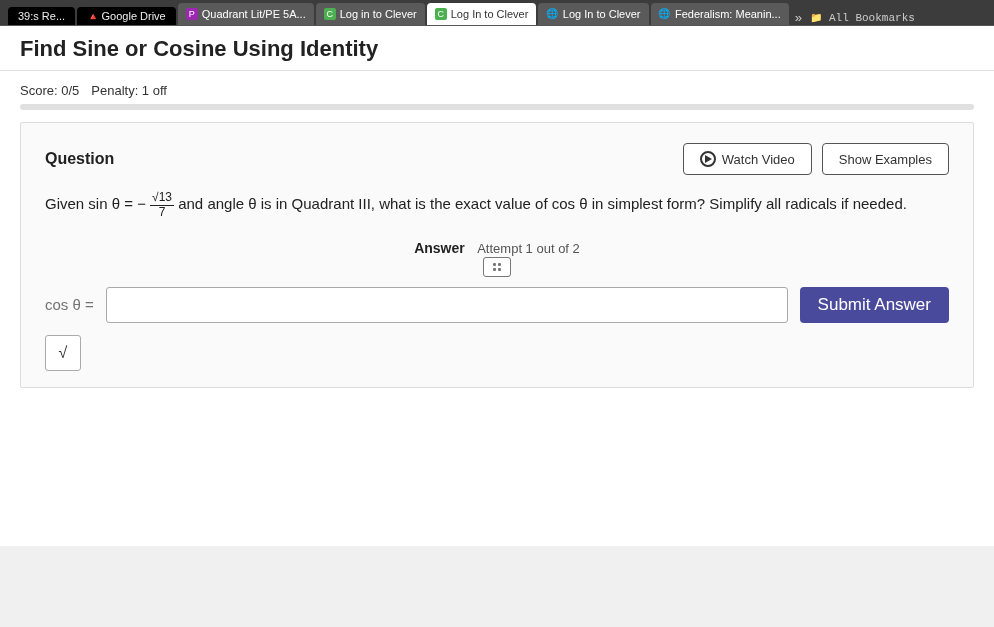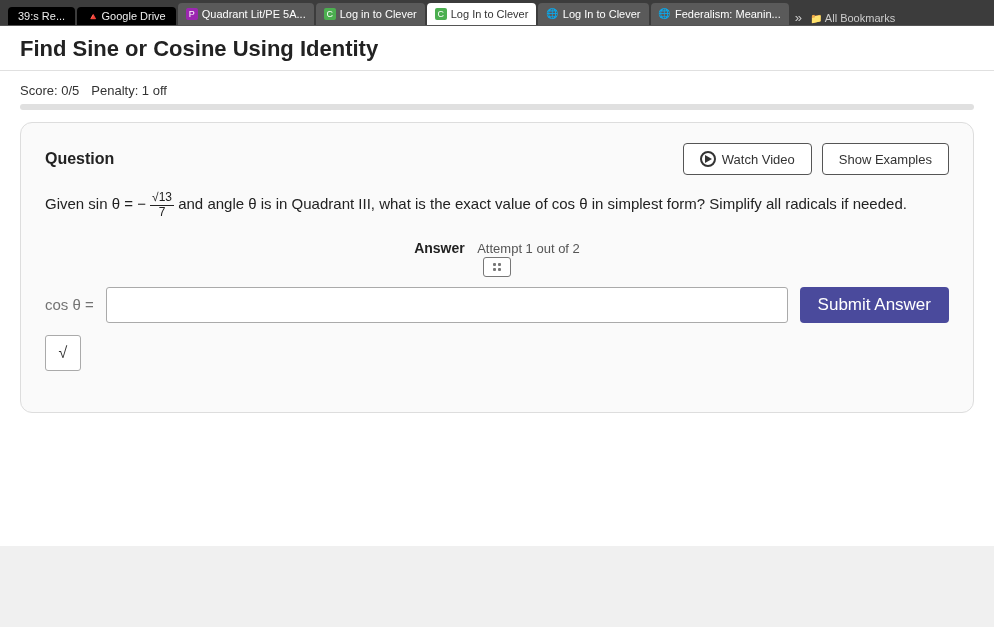--- a/index.html
+++ b/index.html
@@ -77,23 +77,23 @@
     .progress-fill {
       height: 6px;
       background: #4a90d9;
       border-radius: 3px;
       width: 0%;
     }
 
     .question-card {
       margin: 10px 20px;
       border: 1px solid #ddd;
-      border-radius: 12px;
+      border-radius: 2px;
       background: #fafafa;
-      padding: 20px 24px 41px 24px;
+      padding: 20px 24px 16px 24px;
     }
 
     .question-header {
       display: flex;
       align-items: center;
       justify-content: space-between;
       margin-bottom: 16px;
     }
 
     .question-label {
@@ -294,21 +294,21 @@
   <div class="tab-c-icon" style="width:auto; padding:3px 8px; border-radius:4px 4px 0 0; height:22px; display:flex; align-items:center; gap:4px; background:#5a5a5a; color:#fff; font-size:11px;">
     <span style="font-size:10px; color:#aaa;">🌐</span>
     <span>Log In to Clever</span>
   </div>
   <div class="tab-c-icon" style="width:auto; padding:3px 8px; border-radius:4px 4px 0 0; height:22px; display:flex; align-items:center; gap:4px; background:#5a5a5a; color:#fff; font-size:11px;">
     <span style="font-size:10px; color:#aaa;">🌐</span>
     <span>Federalism: Meanin...</span>
   </div>
   <div style="display:flex; align-items:center; gap:8px; margin-left:4px;">
     <span style="color:#ccc; font-size:13px; cursor:pointer;">»</span>
-    <span style="color:#ccc; font-size:11px; cursor:pointer;">
+    <span style="color:#ccc; font-size:11px; cursor:pointer;font-family:Liberation Mono, monospace;">
       <span style="font-size:10px;">📁</span>
       <span>All Bookmarks</span>
     </span>
   </div>
 </div>
 
 <div class="page-content">
 
   <div class="page-title">Find Sine or Cosine Using Identity</div>
 

